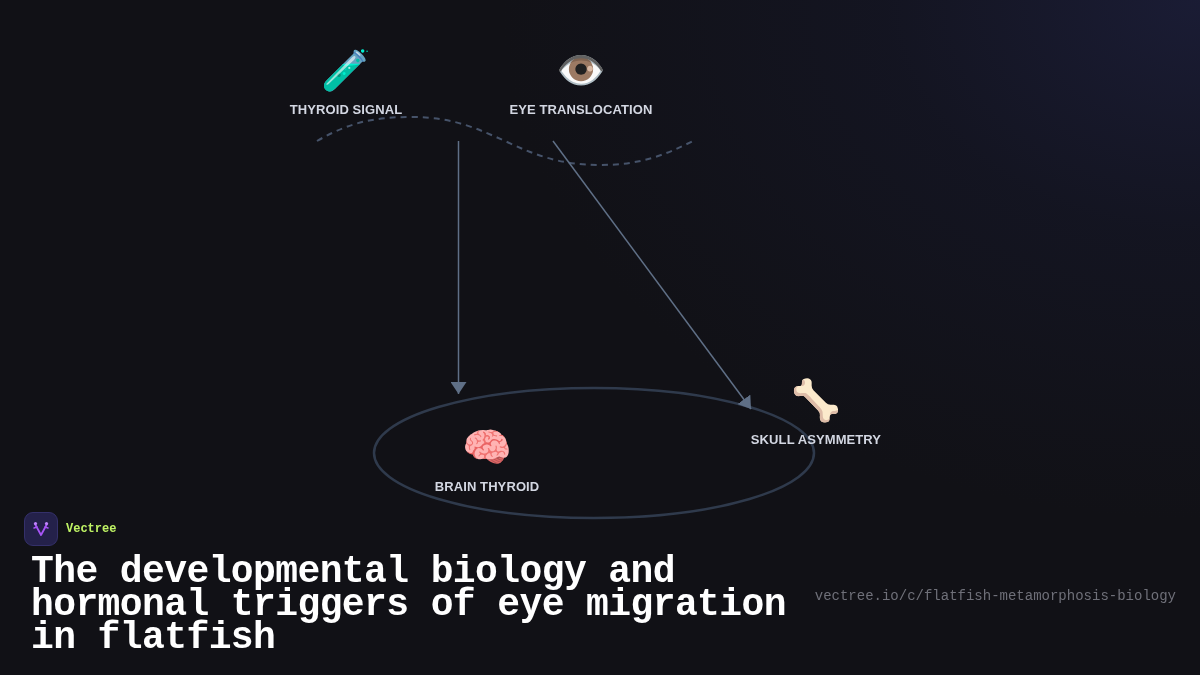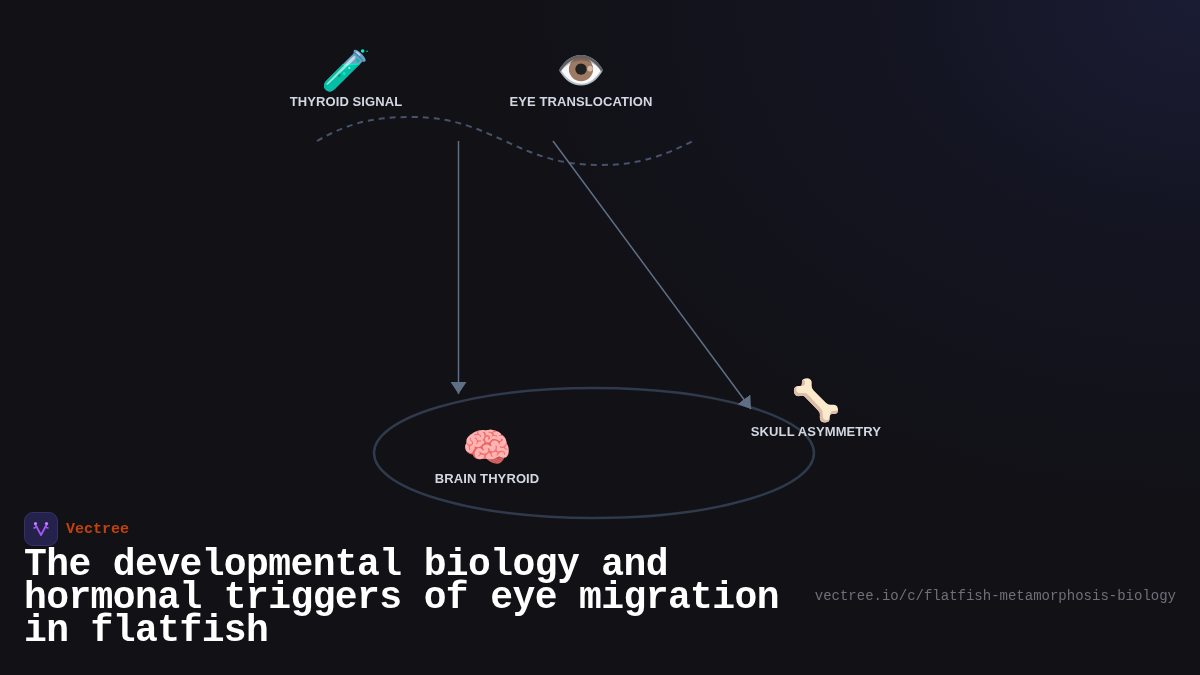--- a/index.html
+++ b/index.html
@@ -14,36 +14,36 @@
         radial-gradient(ellipse 700px 520px at 1200px 0px, rgba(28,30,58,0.85) 0%, rgba(22,24,44,0.5) 45%, rgba(17,17,22,0) 100%);
       pointer-events: none;
     }
     svg.edges { position: absolute; left: 0; top: 0; width: 1200px; height: 675px; }
     .node { position: absolute; transform: translateX(-50%); text-align: center; }
     .node .glyph {
       display: block; font-size: 40px; line-height: 48px; height: 48px;
       font-family: "DejaVu Sans", sans-serif;
     }
     .node .label {
-      display: block; margin-top: 0; font-size: 13px; font-weight: bold;
+      display: block; margin-top: 8px; font-size: 13px; font-weight: bold;
       color: #d3d7e2; letter-spacing: 0.1px; white-space: nowrap;
     }
     .brand {
       position: absolute; left: 24px; top: 512px; display: flex; align-items: center; gap: 8px;
     }
     .brand .logo {
       width: 34px; height: 34px; border-radius: 9px; background: #24214a;
       border: 1px solid #34306a; box-sizing: border-box;
       display: flex; align-items: center; justify-content: center;
     }
     .brand .name {
-      font-family: "Liberation Mono", monospace; font-weight: bold; font-size: 15px; color: #c2410c;
+      font-family: "Liberation Mono", monospace; font-weight: bold; font-size: 12px; color: #bef264;
     }
     .title {
-      position: absolute; left: 24px; top: 548px; width: 780px; margin: 0;
+      position: absolute; left: 24px; top: 548px; width: 780px; margin: 7px;
       font-family: "Liberation Mono", monospace; font-weight: bold; font-size: 38px;
       line-height: 33px; color: #ffffff; letter-spacing: -0.6px;
     }
     .url {
       position: absolute; right: 24px; top: 588px;
       font-family: "Liberation Mono", monospace; font-size: 14px; color: #6f7079;
     }
   </style>
 </head>
 <body>

